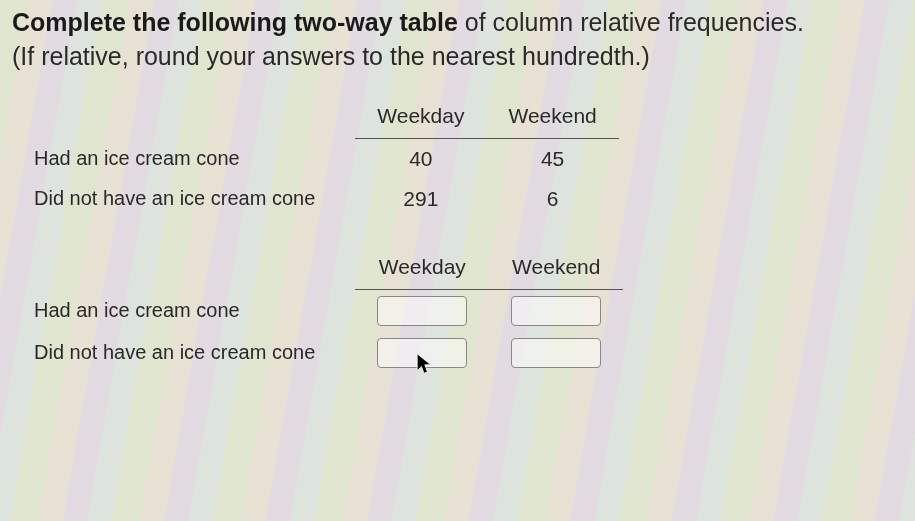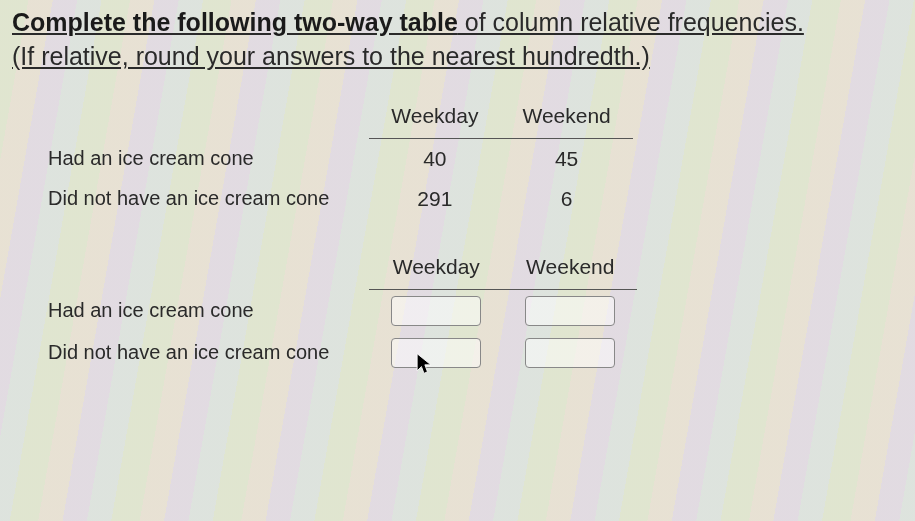--- a/index.html
+++ b/index.html
@@ -35,28 +35,27 @@
     }
     .content {
       position: relative;
       z-index: 1;
     }
     .instruction {
       font-size: 25px;
       color: #2a2a2a;
       line-height: 1.35;
       margin-bottom: 22px;
-      text-decoration: underline;
     }
     .instruction .bold {
       font-weight: 700;
       color: #1a1a1a;
     }
     .table-wrap {
-      margin-left: 32px;
+      margin-left: 18px;
       margin-bottom: 30px;
     }
     table {
       border-collapse: collapse;
     }
     .data-table th, .data-table td {
       text-align: center;
       padding: 8px 22px;
       font-size: 21px;
       color: #2a2a2a;

